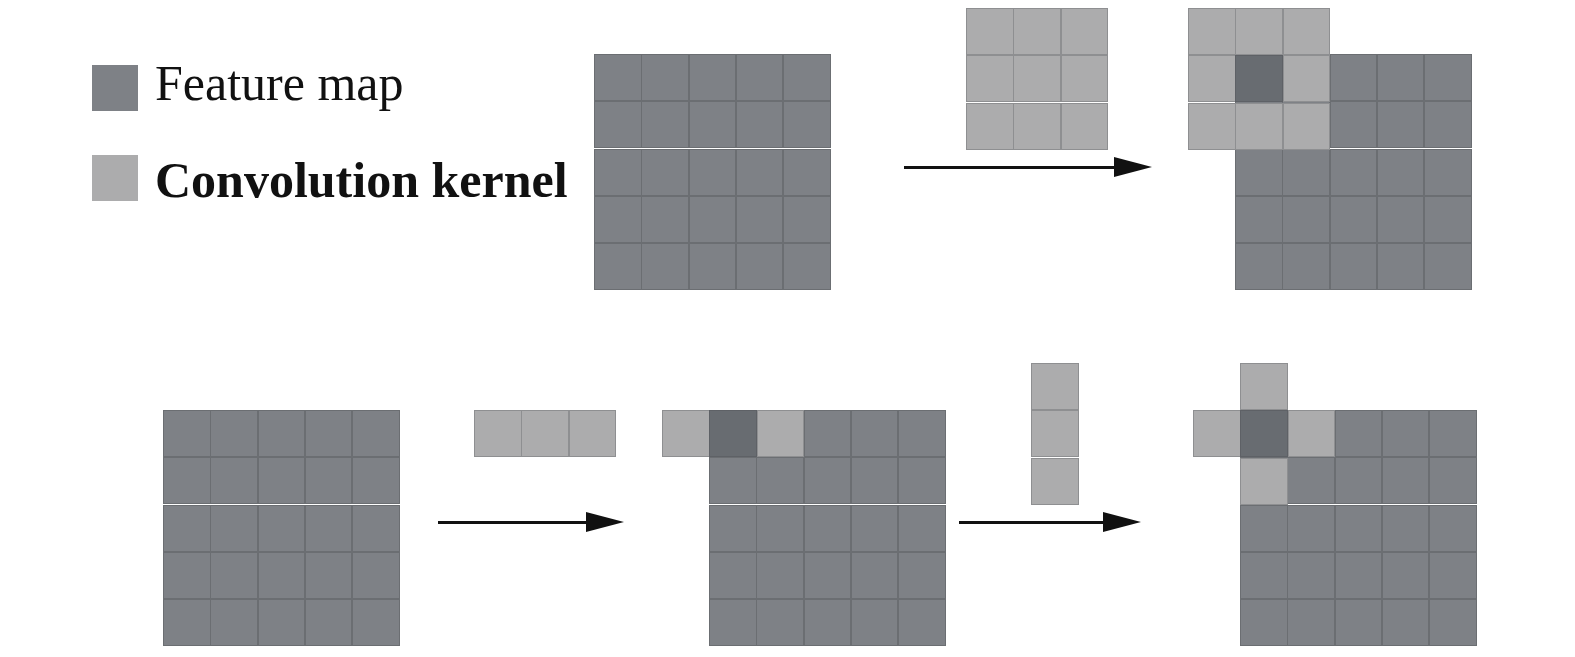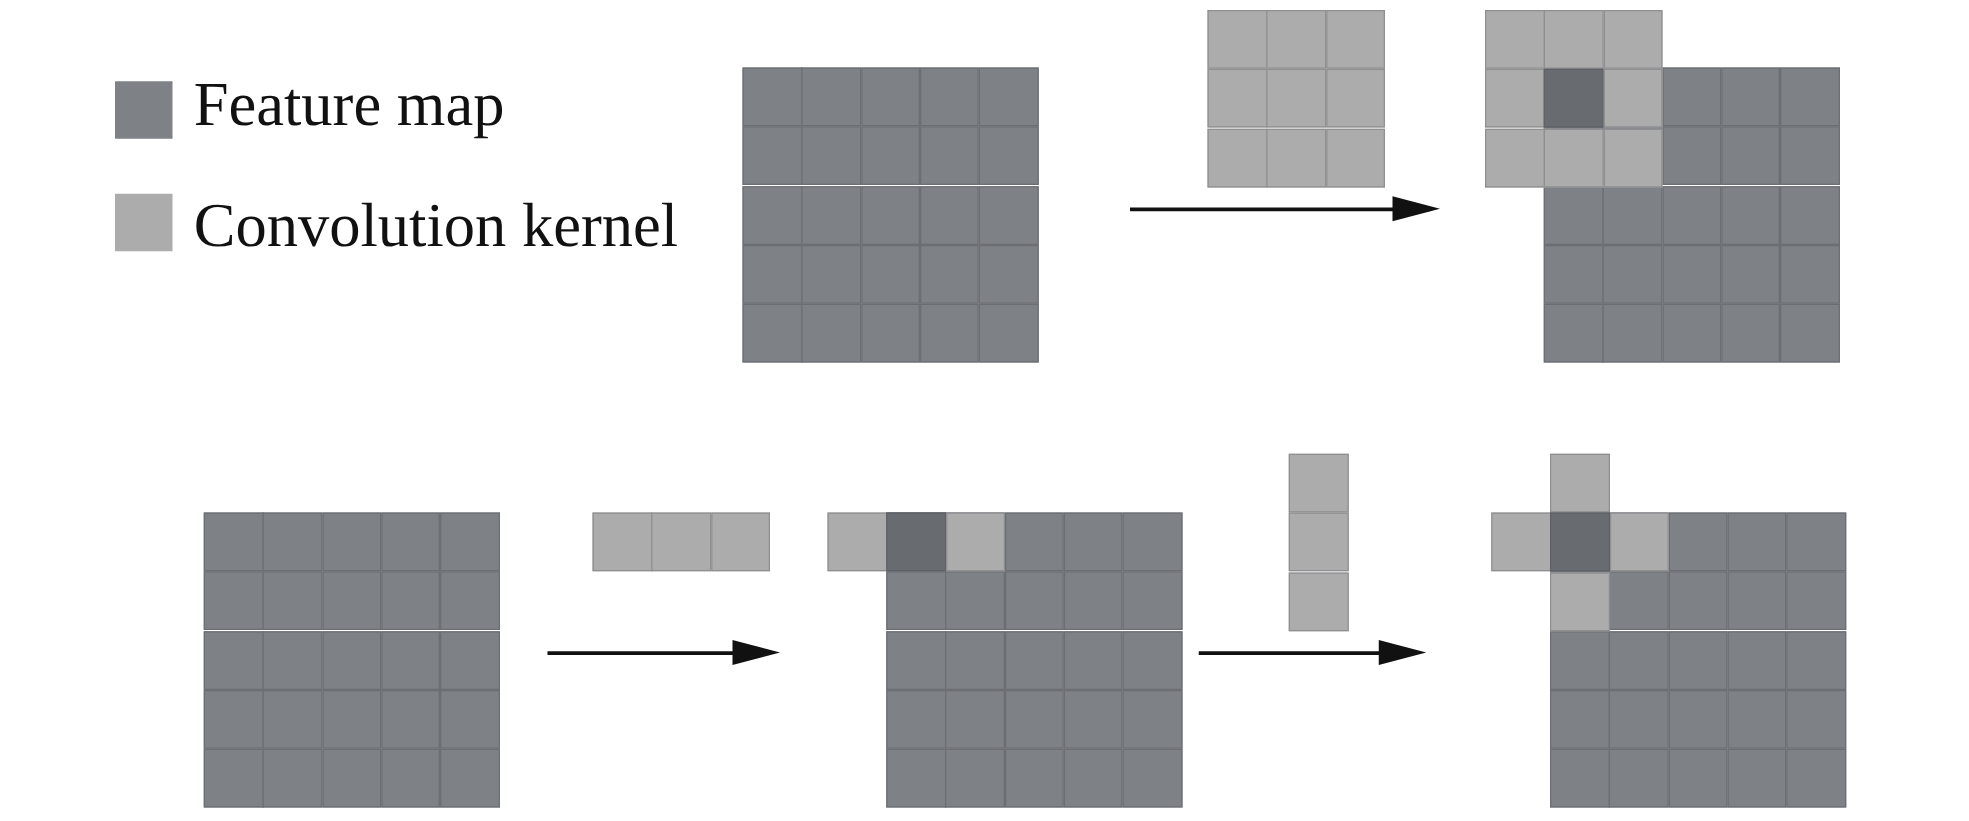--- a/index.html
+++ b/index.html
@@ -14,21 +14,21 @@
   .arrow{position:absolute;height:3px;background:#111;}
   .arrow::after{content:"";position:absolute;right:-8px;top:-9px;border-left:38px solid #111;border-top:10.5px solid transparent;border-bottom:10.5px solid transparent;}
 </style>
 </head>
 <body>
 
 <div class="abs" style="left:92px;top:62px;">
   <div class="abs legend-swatch" style="left:0;top:3px;background:#7e8186;"></div>
   <div class="abs legend-label" style="left:63px;top:-4px;">Feature map</div>
   <div class="abs legend-swatch" style="left:0;top:93px;background:#acacad;"></div>
-  <div class="abs legend-label" style="left:63px;top:93px;">Convolution kernel</div>
+  <div class="abs legend-label" style="left:63px;top:93px;font-weight:bold;">Convolution kernel</div>
 </div>
 
 <div id="grids">
     <div>
       <div class="cell fm" style="left: 594px; top: 54px;"></div>
       <div class="cell fm" style="left: 641.3px; top: 54px;"></div>
       <div class="cell fm" style="left: 688.6px; top: 54px;"></div>
       <div class="cell fm" style="left: 735.9px; top: 54px;"></div>
       <div class="cell fm" style="left: 783.2px; top: 54px;"></div>
       <div class="cell fm" style="left: 594px; top: 101.3px;"></div>

